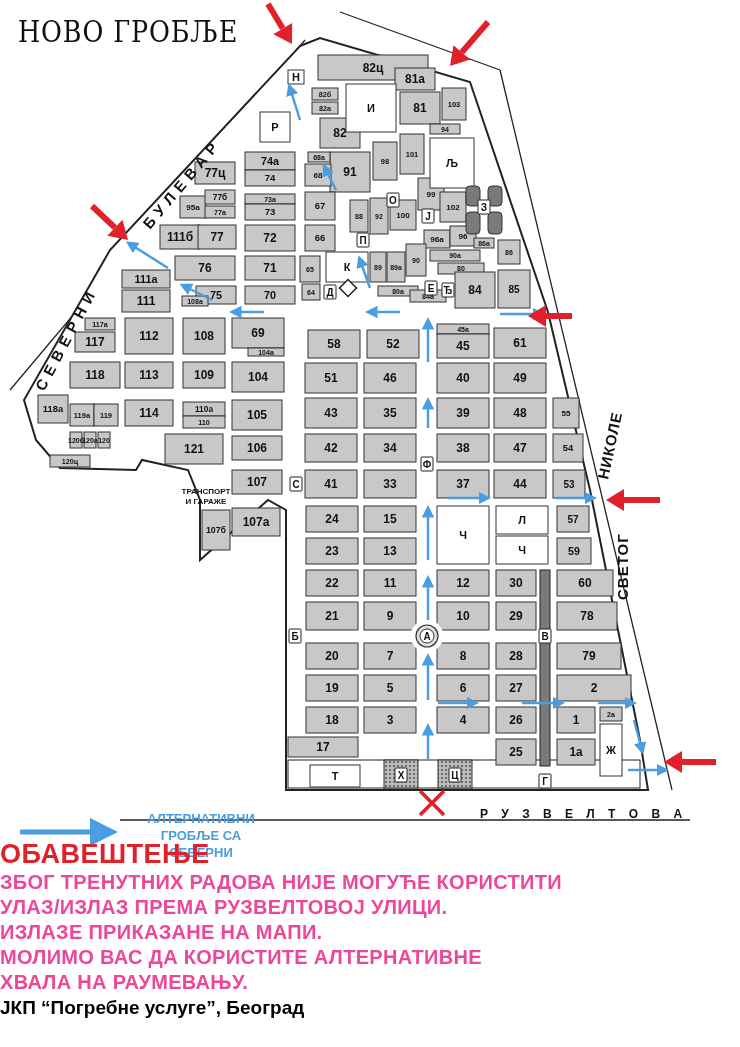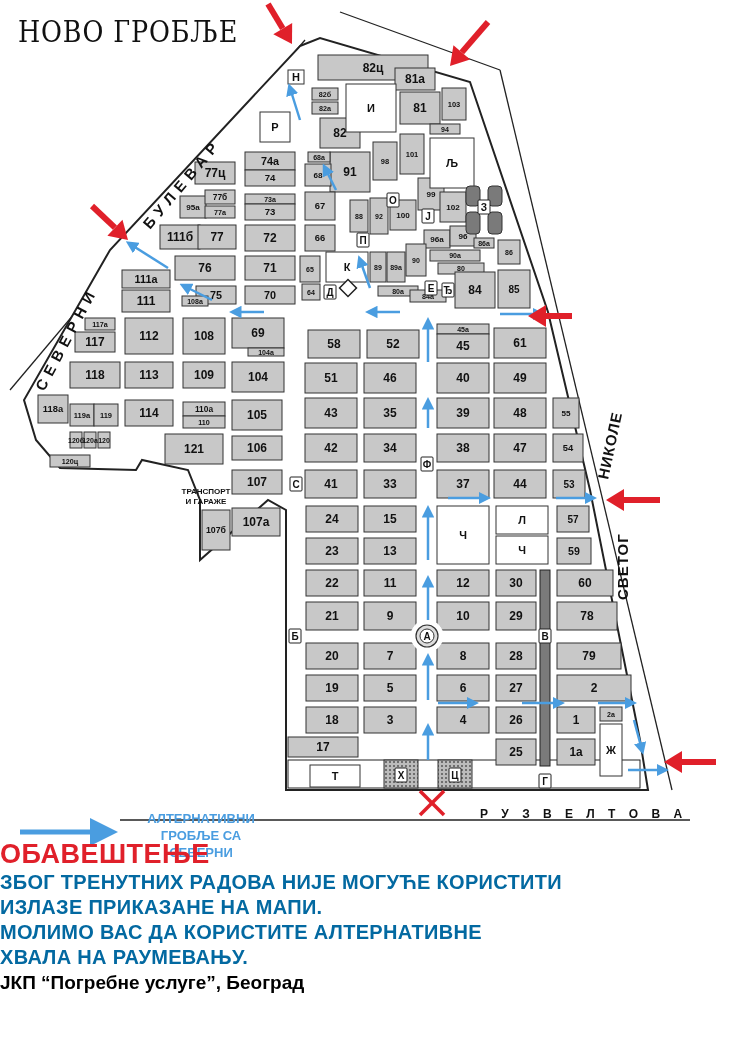--- a/index.html
+++ b/index.html
@@ -1,21 +1,21 @@
 <!DOCTYPE html>
 <html><head>
 <meta charset="utf-8">
 <style>
   html,body{margin:0;padding:0;background:#fff;}
   body{width:740px;height:1047px;position:relative;overflow:hidden;font-family:"Liberation Sans",sans-serif;}
   #map{position:absolute;left:0;top:0;width:740px;height:840px;}
   .title{position:absolute;left:18px;top:14px;font-family:"DejaVu Serif",serif;font-size:30px;letter-spacing:1px;color:#111;transform:scaleX(0.85);transform-origin:left top;font-weight:normal;}
   .notice{position:absolute;left:0;top:838px;width:740px;text-align:left;}
   .notice .head{color:#e0202a;font-weight:bold;font-size:27px;line-height:32px;letter-spacing:0.5px;}
-  .notice .line{color:#0369a1;font-weight:bold;font-size:20px;line-height:25px;letter-spacing:0.3px;}
+  .notice .line{color:#ec4899;font-weight:bold;font-size:20px;line-height:25px;letter-spacing:0.3px;}
   .notice .sign{color:#000;font-weight:bold;font-size:19px;line-height:25px;}
   .legend{position:absolute;left:18px;top:804px;width:280px;height:60px;}
   .legend .txt{position:absolute;left:108px;top:6px;width:150px;text-align:center;color:#4a9de0;font-weight:bold;font-size:13px;line-height:17px;}
   svg text{font-family:"Liberation Sans",sans-serif;font-weight:bold;}
 </style>
 </head>
 <body>
 
 <svg id="map" viewBox="0 0 740 840" xmlns="http://www.w3.org/2000/svg">
   <defs>
@@ -794,17 +794,18 @@
   <div class="txt">
     <div>АЛТЕРНАТИВНИ</div>
     <div>ГРОБЉЕ СА</div>
     <div>СЕВЕРНИ</div>
   </div>
 </div>
 
 <div class="notice">
   <div class="head">ОБАВЕШТЕЊЕ</div>
   <div class="line">ЗБОГ ТРЕНУТНИХ РАДОВА НИЈЕ МОГУЋЕ КОРИСТИТИ</div>
+  <div class="line">УЛАЗ/ИЗЛАЗ ПРЕМА РУЗВЕЛТОВОЈ УЛИЦИ.</div>
   <div class="line">ИЗЛАЗЕ ПРИКАЗАНЕ НА МАПИ.</div>
   <div class="line">МОЛИМО ВАС ДА КОРИСТИТЕ АЛТЕРНАТИВНЕ</div>
   <div class="line">ХВАЛА НА РАУМЕВАЊУ.</div>
   <div class="sign">ЈКП “Погребне услуге”, Београд</div>
 </div>
 
 </body></html>

